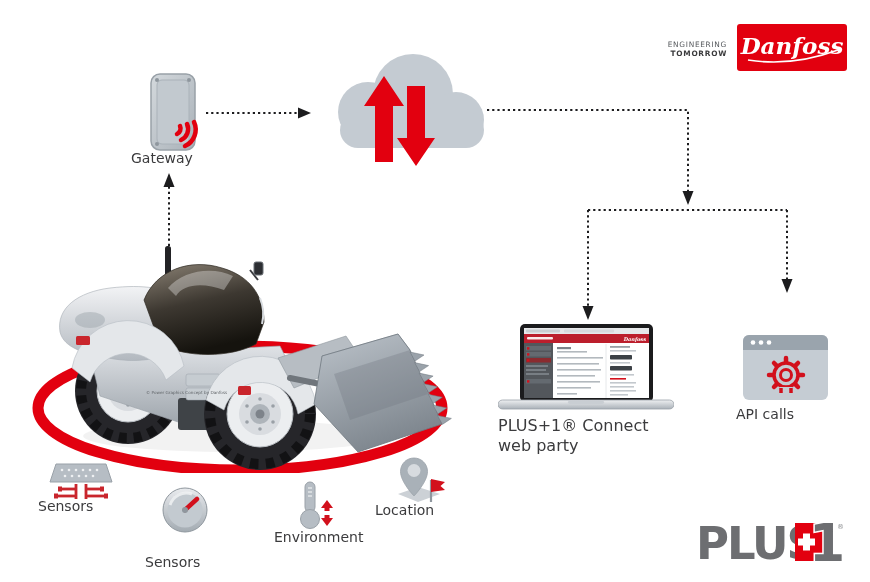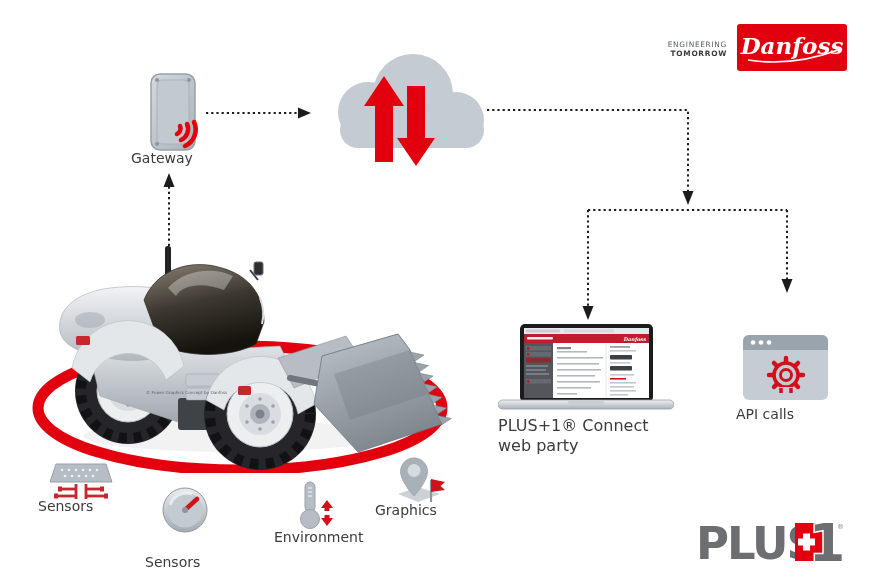--- a/index.html
+++ b/index.html
@@ -252,21 +252,21 @@
   </svg>
   <div class="lbl lbl-sm" style="left:274px;top:529px;width:100px">Environment</div>
 
   <svg class="abs" style="left:392px;top:455px" width="54" height="52" viewBox="0 0 54 52">
     <polygon points="6,39 26,32 48,39 26,47" fill="#ccd1d6"></polygon>
     <path d="M22,3 C29.5,3 35.5,9 35.5,16.5 C35.5,27 22,41 22,41 C22,41 8.5,27 8.5,16.5 C8.5,9 14.5,3 22,3 Z" fill="#a9b1b8" stroke="#99a1a8" stroke-width="0.8"></path>
     <circle cx="22" cy="15.5" r="6.5" fill="#d7dbdf"></circle>
     <line x1="39" y1="25" x2="39" y2="47" stroke="#8f979e" stroke-width="2.2"></line>
     <polygon points="39,24 53,27 48.5,31 53,35 39,37" fill="#d2101c"></polygon>
   </svg>
-  <div class="lbl lbl-sm" style="left:375px;top:502px;width:80px">Graphics</div>
+  <div class="lbl lbl-sm" style="left:375px;top:502px;width:80px">Location</div>
 
   <svg class="abs" style="left:498px;top:324px" width="176" height="92" viewBox="0 0 176 92">
     <defs>
       <linearGradient id="gBase" x1="0" y1="0" x2="0" y2="1">
         <stop offset="0" stop-color="#eef0f2"></stop>
           <stop offset="1" stop-color="#aab1b8"></stop>
       </linearGradient>
     </defs>
     <rect x="22" y="0" width="133" height="78" rx="5" fill="#1b1b1d"></rect>
     <g>

